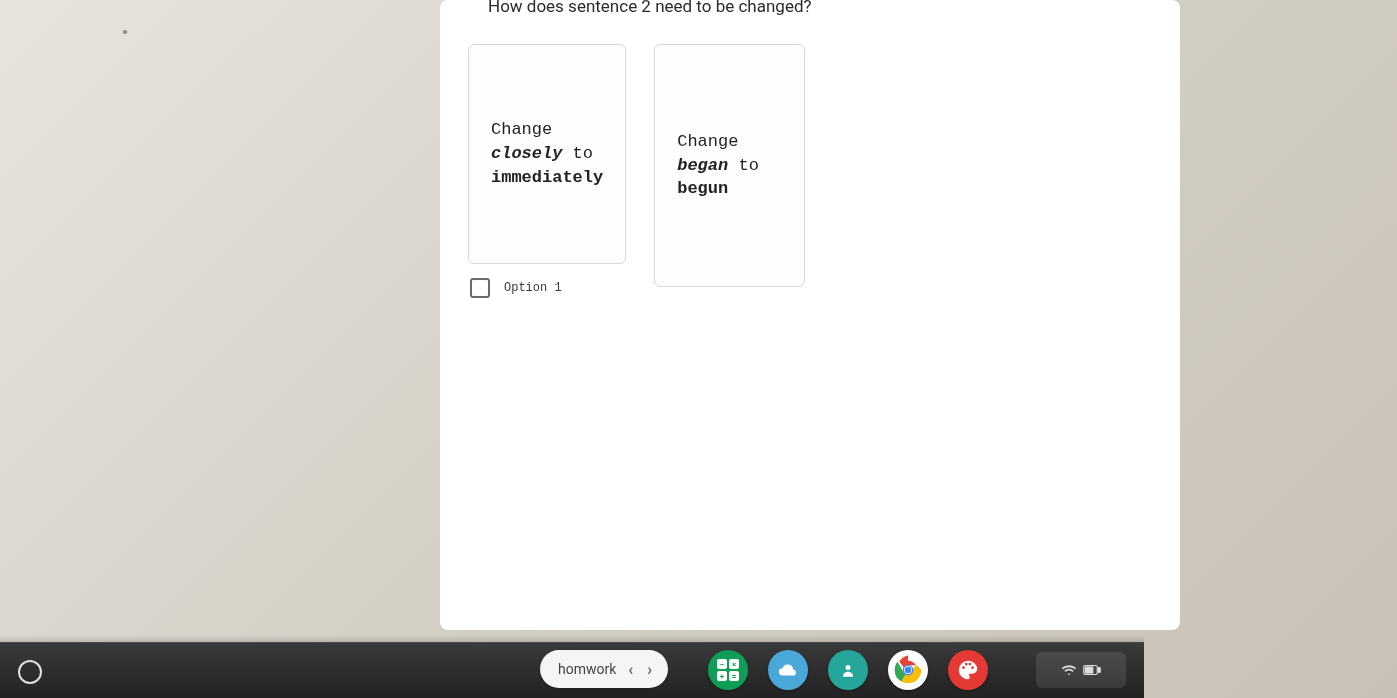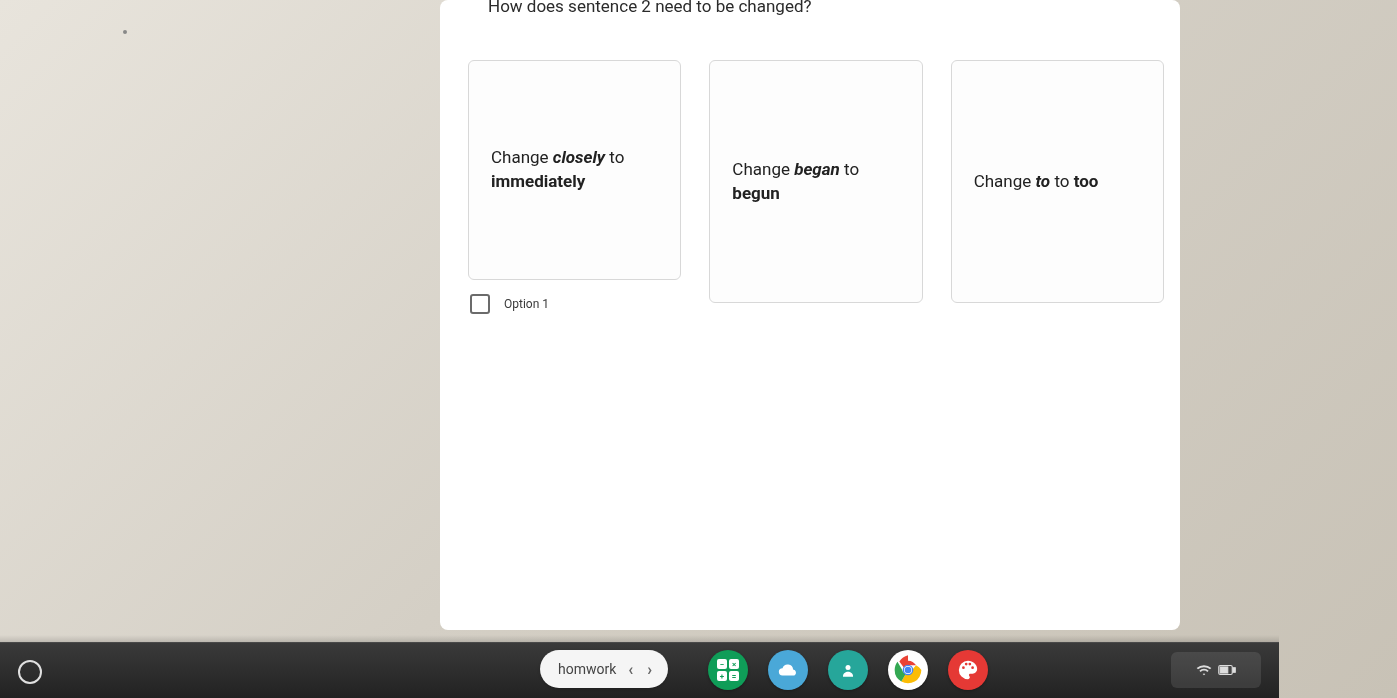--- a/index.html
+++ b/index.html
@@ -27,23 +27,24 @@
     }
     .question-text {
       font-size: 17px;
       color: #2b2b2b;
       padding: 0 0 8px 20px;
       position: relative;
       top: -4px;
     }
     .options-grid {
       display: grid;
-      grid-template-columns: 1fr 1fr 1fr;
+      grid-template-columns: 1fr 1fr 1fr 1fr;
       gap: 18px 28px;
-      margin-top: 32px;
+      margin-top: 16px;
+      font-family: Liberation Mono, monospace;
     }
     .option-cell {
       display: flex;
       flex-direction: column;
     }
     .answer-box {
       border: 1px solid #d8d8d8;
       border-radius: 6px;
       height: 220px;
       display: flex;
@@ -82,21 +83,21 @@
       cursor: pointer;
     }
     .checkbox-label {
       font-size: 12px;
       color: #3a3a3a;
     }
     .taskbar {
       position: absolute;
       bottom: 0;
       left: 0;
-      width: 1279px;
+      width: 1144px;
       height: 56px;
       background: linear-gradient(180deg, #3a3a3a 0%, #222 100%);
       display: flex;
       align-items: center;
       border-top: 1px solid #555;
     }
     .taskbar::before {
       content: "";
       position: absolute;
       top: -8px;
@@ -248,27 +249,20 @@
 
 
     <div class="option-cell">
       <div class="answer-box short">
         <div class="answer-text">
           <span>Change </span><span class="italic-bold">began</span><span> to </span><span class="bold">begun</span>
         </div>
       </div>
     </div>
 
-    <div class="option-cell">
-      <div class="answer-box short">
-        <div class="answer-text">
-          <span>Change </span><span class="italic-bold">to</span><span> to </span><span class="bold">too</span>
-        </div>
-      </div>
-    </div>
 
   </div>
 </div>
 
 <div class="taskbar">
   <div class="launcher-circle"></div>
 
   <div class="task-pill">
     <span class="task-pill-text">homwork</span>
     <span class="chev">‹</span>

